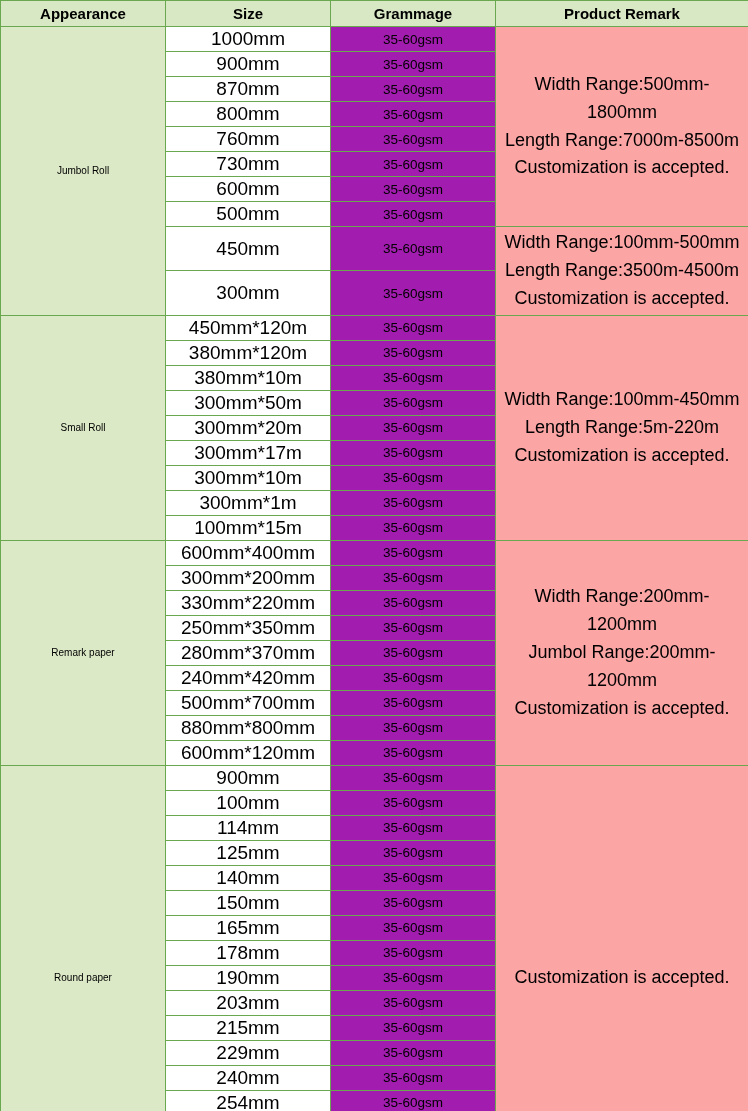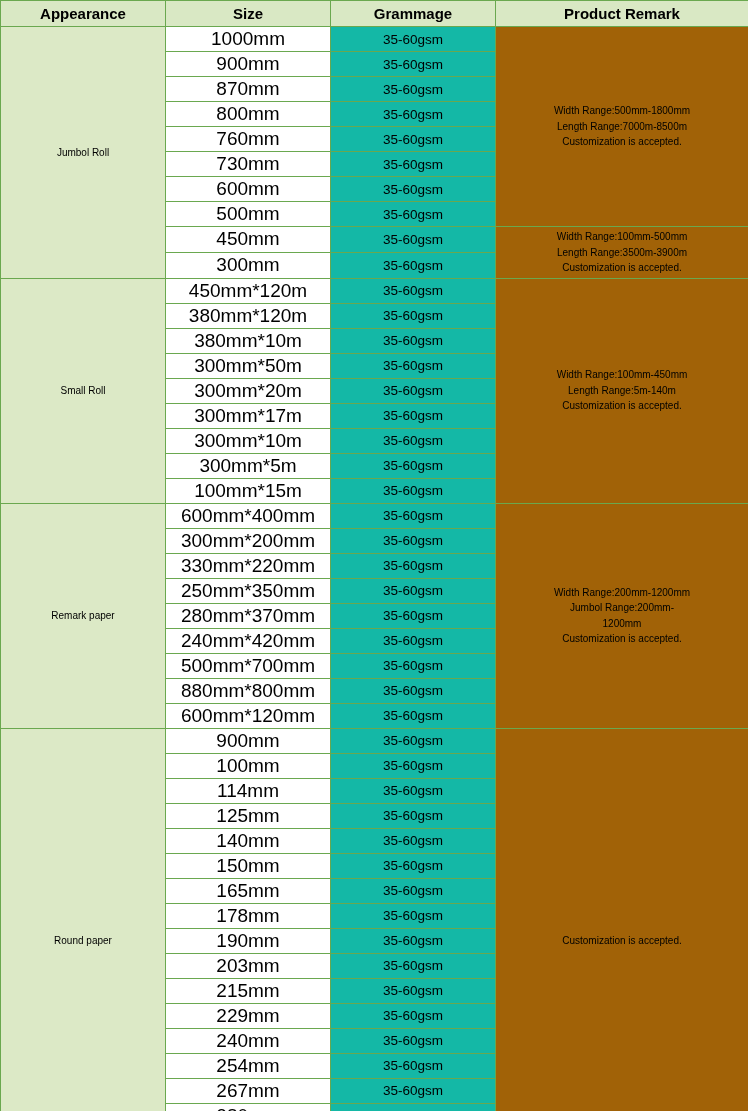--- a/index.html
+++ b/index.html
@@ -48,26 +48,26 @@
   table.spec td.appearance {
     background: #dce9c6;
     font-size: 10px;
   }
   table.spec td.size {
     background: #ffffff;
     height: 23.5px;
     font-size: 19px;
   }
   table.spec td.gram {
-    background: #14b8a6;
+    background: #a21caf;
     font-size: 13.5px;
   }
   table.spec td.remark {
-    background: #a16207;
-    font-size: 10px;
+    background: #fca5a5;
+    font-size: 18px;
     line-height: 1.55;
     padding: 2px 6px;
   }
   table.spec td.remark .rline {
     display: block;
   }
 </style>
 </head>
 <body>
 
@@ -124,35 +124,35 @@
         </tr>
         <tr>
           <td class="size">500mm</td>
           <td class="gram">35-60gsm</td>
         </tr>
         <tr>
           <td class="size">450mm</td>
           <td class="gram">35-60gsm</td>
           <td class="remark" rowspan="2">
             <span class="rline">Width Range:100mm-500mm</span>
-            <span class="rline">Length Range:3500m-3900m</span>
+            <span class="rline">Length Range:3500m-4500m</span>
             <span class="rline">Customization is accepted.</span>
           </td>
         </tr>
         <tr>
           <td class="size">300mm</td>
           <td class="gram">35-60gsm</td>
         </tr>
         <tr>
           <td class="appearance" rowspan="9">Small Roll</td>
           <td class="size">450mm*120m</td>
           <td class="gram">35-60gsm</td>
           <td class="remark" rowspan="9">
             <span class="rline">Width Range:100mm-450mm</span>
-            <span class="rline">Length Range:5m-140m</span>
+            <span class="rline">Length Range:5m-220m</span>
             <span class="rline">Customization is accepted.</span>
           </td>
         </tr>
         <tr>
           <td class="size">380mm*120m</td>
           <td class="gram">35-60gsm</td>
         </tr>
         <tr>
           <td class="size">380mm*10m</td>
           <td class="gram">35-60gsm</td>
@@ -167,21 +167,21 @@
         </tr>
         <tr>
           <td class="size">300mm*17m</td>
           <td class="gram">35-60gsm</td>
         </tr>
         <tr>
           <td class="size">300mm*10m</td>
           <td class="gram">35-60gsm</td>
         </tr>
         <tr>
-          <td class="size">300mm*5m</td>
+          <td class="size">300mm*1m</td>
           <td class="gram">35-60gsm</td>
         </tr>
         <tr>
           <td class="size">100mm*15m</td>
           <td class="gram">35-60gsm</td>
         </tr>
         <tr>
           <td class="appearance" rowspan="9">Remark paper</td>
           <td class="size">600mm*400mm</td>
           <td class="gram">35-60gsm</td>

